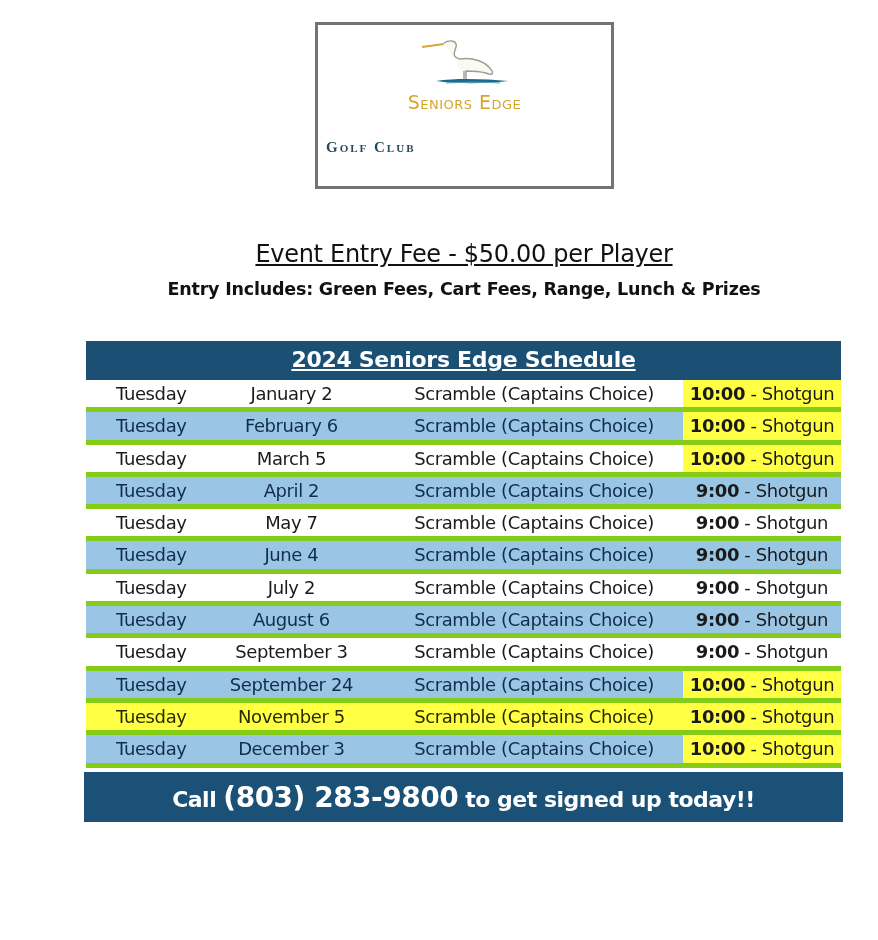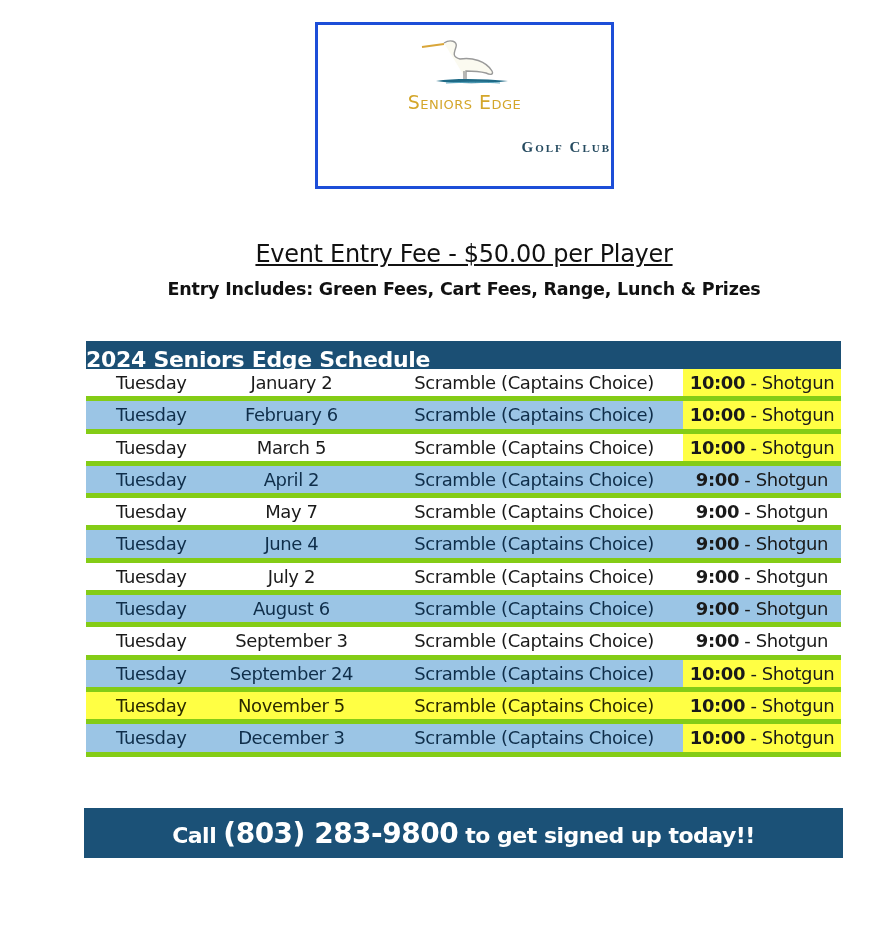--- a/index.html
+++ b/index.html
@@ -1,61 +1,61 @@
 <!DOCTYPE html>
 <html><head>
 <meta charset="utf-8">
 <style>
   html, body { margin: 0; padding: 0; background: #ffffff; }
   body { width: 878px; height: 940px; position: relative; overflow: hidden;
          font-family: "Liberation Sans", "DejaVu Sans", sans-serif; color: #111; }
 
   .logo-box { position: absolute; left: 315px; top: 22px; width: 293px; height: 161px;
-              border: 3px solid #1d4ed8; background: #fff; box-sizing: content-box; }
+              border: 3px solid #737373; background: #fff; box-sizing: content-box; }
   .logo-bird { position: absolute; left: 98px; top: 10px; width: 100px; height: 52px; }
   .logo-line1 { position: absolute; left: 0; right: 0; top: 66px; text-align: center;
                 font-family: "DejaVu Sans", sans-serif; font-size: 19px; letter-spacing: 0.5px;
                 color: #d4a62a; font-variant: small-caps; font-weight: normal; }
   .logo-line2 { position: absolute; left: 0; right: 0; top: 81px; text-align: center;
                 font-family: "Liberation Serif", "DejaVu Serif", serif; font-size: 32px;
                 color: #cfe3ee; font-weight: bold; letter-spacing: 0px;
                 -webkit-text-stroke: 1.3px #1f4f6a; }
-  .logo-line3 { position: absolute; left: 8px; right: 0; top: 114px; text-align: right;
+  .logo-line3 { position: absolute; left: 8px; right: 0; top: 114px; text-align: left;
                 font-family: "Liberation Serif", "DejaVu Serif", serif; font-size: 15px;
-                color: #264b60; font-weight: bold; letter-spacing: 2px; font-variant: small-caps; margin-left: 37px; }
+                color: #264b60; font-weight: bold; letter-spacing: 2px; font-variant: small-caps; }
 
   .fee-title { position: absolute; left: 0; width: 928px; top: 240px; text-align: center;
                font-size: 24px; text-decoration: underline; font-weight: normal; color: #111;
                font-family: "DejaVu Sans", sans-serif; letter-spacing: -0.3px; }
   .fee-sub { position: absolute; left: 0; width: 928px; top: 279px; text-align: center;
              font-size: 17.5px; font-weight: bold; color: #111;
              font-family: "DejaVu Sans", sans-serif; letter-spacing: -0.2px; }
 
   .schedule { position: absolute; left: 86px; top: 341px; width: 755px; }
-  .schedule-header { height: 28px; background: #1b4f74; color: #fff; 
+  .schedule-header { height: 39px; background: #1b4f74; color: #fff; text-align: center;
                      font-family: "DejaVu Sans", sans-serif; font-weight: bold; font-size: 22px;
                      line-height: 37px; letter-spacing: -0.3px; }
   .schedule-header span { text-decoration: underline; }
   .row { display: flex; height: 27.3px; border-bottom: 5px solid #84cc16;
          font-family: "DejaVu Sans", sans-serif; font-size: 18px; line-height: 28px;
          letter-spacing: -0.4px; }
   .row.white { background: #ffffff; color: #1a1a1a; }
   .row.blue { background: #9bc5e5; color: #0f2e4a; }
   .row.yellow { background: #ffff44; color: #2a2a00; }
   .c-day { width: 138px; text-align: center; }
   .c-date { width: 158px; text-align: center; }
   .c-fmt { width: 292px; padding-left: 8px; box-sizing: border-box; text-align: left; margin-left: 40px; }
   .c-time { width: 167px; text-align: center; color: #1a1a1a; }
   .c-time.hl { background: #ffff44; }
   .c-time b { font-weight: bold; }
 
   .cta { position: absolute; left: 84px; top: 772px; width: 759px; height: 50px;
          background: #1b5177; color: #fff; text-align: center;
          font-family: "DejaVu Sans", sans-serif; font-weight: bold; line-height: 52px;
-         letter-spacing: -0.5px; margin-top: 36px; }
+         letter-spacing: -0.5px; }
   .cta .small { font-size: 22px; }
   .cta .big { font-size: 28px; }
 </style>
 </head>
 <body>
 
 <div class="logo-box">
   <svg class="logo-bird" viewBox="0 0 100 52">
     <path d="M6 12 L28 9" stroke="#d9a63a" stroke-width="2" fill="none"></path>
     <path d="M28 8 C34 4 42 6 40 12 C38 18 36 22 44 24 C56 22 70 26 76 36 C78 40 74 40 70 38 C62 36 56 36 50 36 L50 44 M48 36 L48 44" stroke="#9a9a9a" stroke-width="1.4" fill="#fbfaf0"></path>

